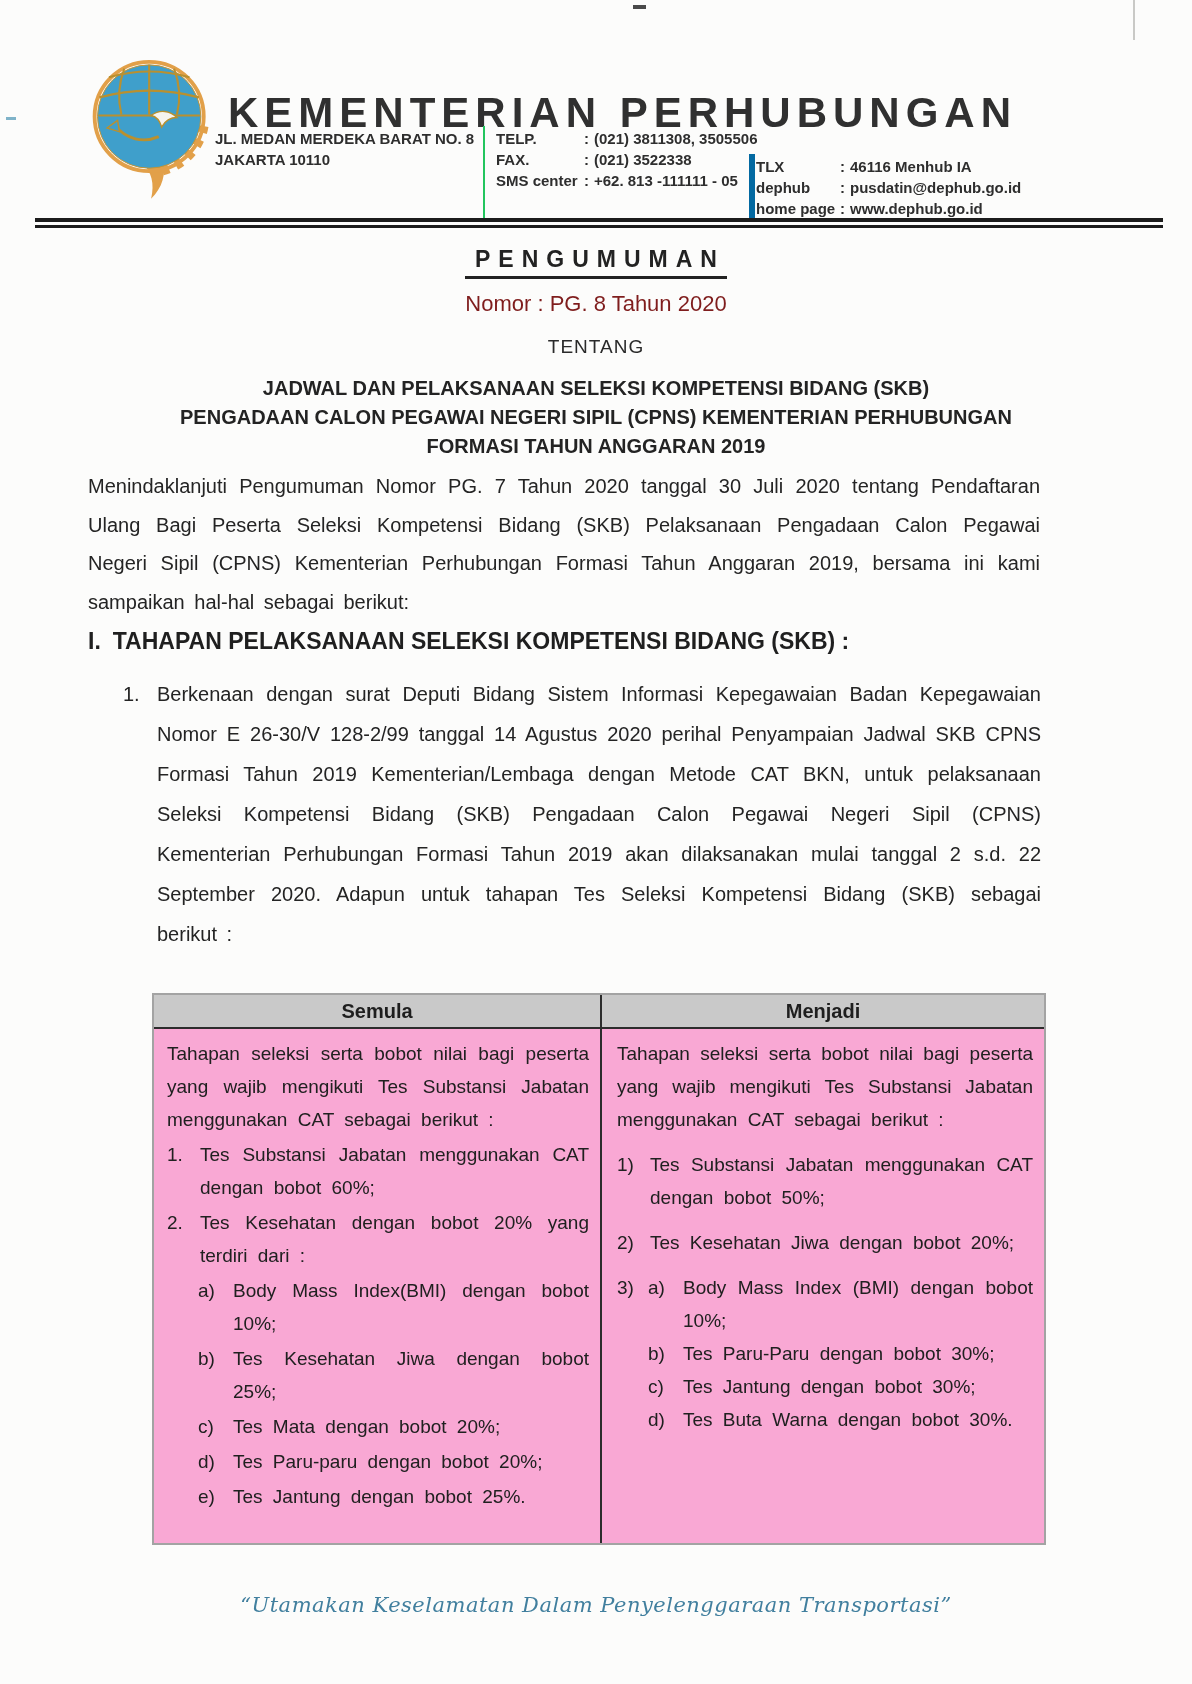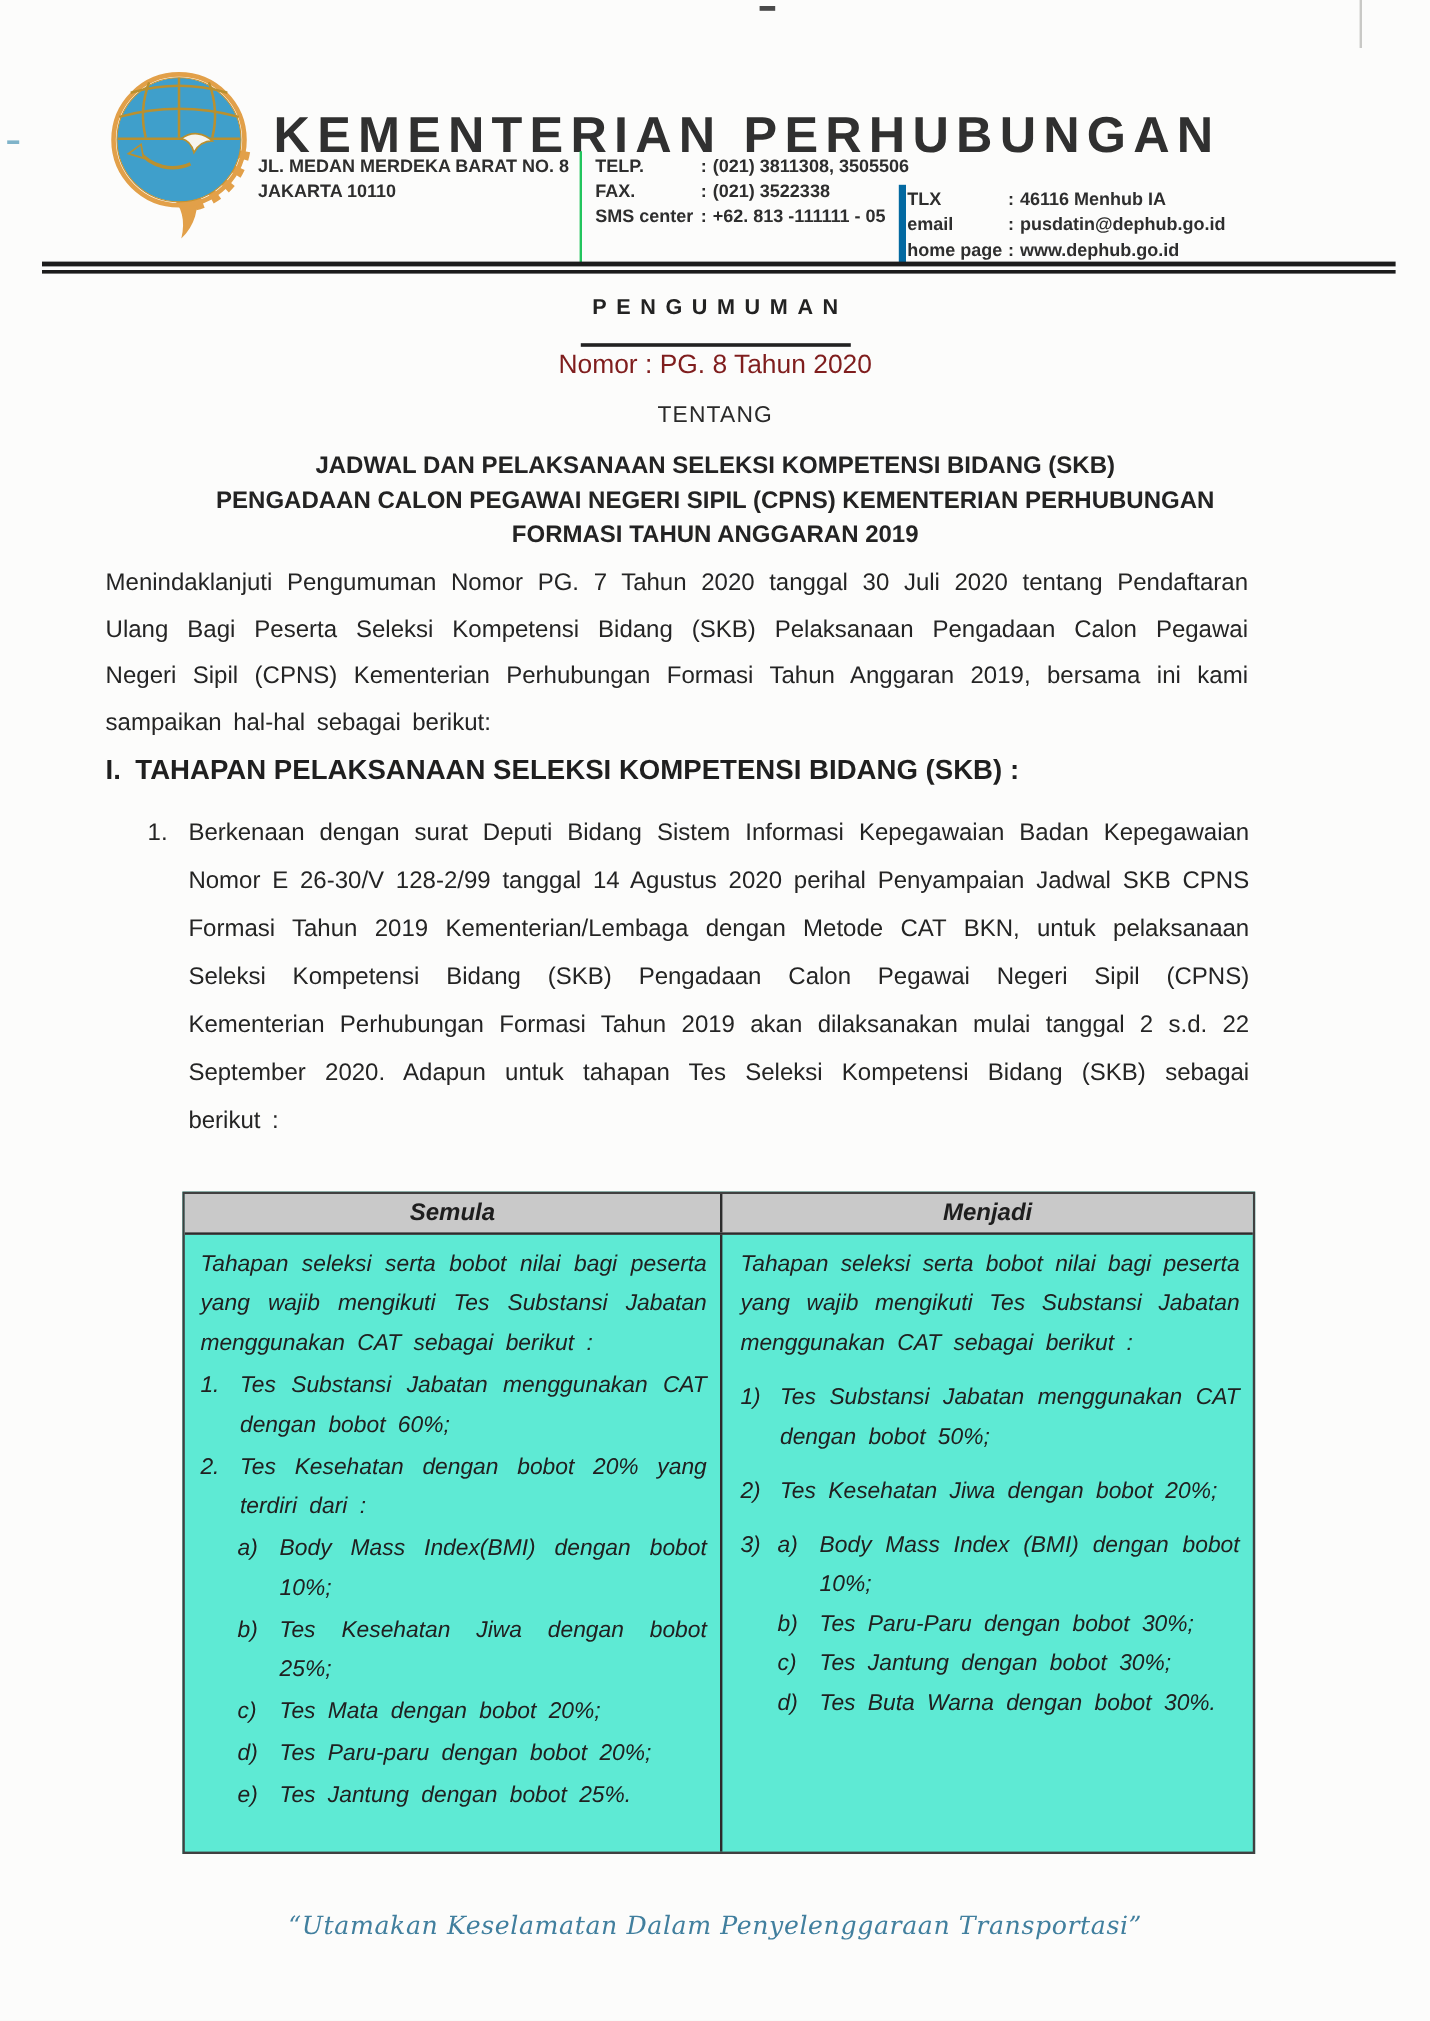--- a/index.html
+++ b/index.html
@@ -38,22 +38,22 @@
   .header-rule {
     position: absolute; left: 35px; top: 218px; width: 1128px; height: 10px;
     border-top: 4px solid #1c1c1c; border-bottom: 3px solid #1c1c1c;
   }
 
   
   .announcement-heading {
     position: absolute; top: 246px; left: 0; width: 100%; text-align: center;
   }
   .announcement-heading span {
-    display: inline-block; font-size: 18px; font-weight: bold; letter-spacing: 8px;
-    border-bottom: 3px solid #222; padding: 0 2px 19px 10px; color: #222;
+    display: inline-block; font-size: 23px; font-weight: bold; letter-spacing: 8px;
+    border-bottom: 3px solid #222; padding: 0 2px 3px 10px; color: #222;
   }
   .announcement-number {
     position: absolute; top: 291px; left: 0; width: 100%; text-align: center;
     font-size: 22px; color: #7f1d1d;
   }
   .announcement-about {
     position: absolute; top: 336px; left: 0; width: 100%; text-align: center;
     font-size: 19px; letter-spacing: 1px; color: #2a2a2a;
   }
   .doc-title {
@@ -74,21 +74,21 @@
   .main-item {
     position: absolute; top: 674px; left: 123px; width: 918px;
     padding-left: 34px; font-size: 20px; line-height: 40px;
     text-align: justify; word-spacing: 4px; color: #242424;
   }
   .main-item .mk { position: absolute; left: 0; top: 0; }
 
   
   .doc-table {
     position: absolute; left: 152px; top: 993px; width: 894px;
-    border: 2px solid #404040; background: #5eead4; font-style: italic;
+    border: 2px solid #a3a3a3; background: #f9a8d4;
   }
   .t-head { display: flex; background: #c9c9c9; border-bottom: 2px solid #2c2c2c; }
   .t-head .th {
     height: 32px; line-height: 32px; text-align: center;
     font-size: 20px; font-weight: bold; color: #1e1e1e;
   }
   .th-left { width: 446px; }
   .th-right { flex: 1; border-left: 2px solid #2c2c2c; }
   .t-body { display: flex; height: 514px; font-size: 19px; line-height: 33px; color: #202020; }
   .cell { text-align: justify; word-spacing: 5px; }
@@ -152,21 +152,21 @@
       <div class="c-line">JL. MEDAN MERDEKA BARAT NO. 8</div>
       <div class="c-line">JAKARTA 10110</div>
     </div>
     <div class="c-col c-col-2">
       <div class="c-line"><span class="c-label">TELP.</span><span class="c-colon">:</span><span>(021) 3811308, 3505506</span></div>
       <div class="c-line"><span class="c-label">FAX.</span><span class="c-colon">:</span><span>(021) 3522338</span></div>
       <div class="c-line"><span class="c-label">SMS center</span><span class="c-colon">:</span><span>+62. 813 -111111 - 05</span></div>
     </div>
     <div class="c-col c-col-3">
       <div class="c-line"><span class="c-label">TLX</span><span class="c-colon">:</span><span>46116 Menhub IA</span></div>
-      <div class="c-line"><span class="c-label">email</span><span class="c-colon">:</span><span>pusdatin@dephub.go.id</span></div>
+      <div class="c-line"><span class="c-label">dephub</span><span class="c-colon">:</span><span>pusdatin@dephub.go.id</span></div>
       <div class="c-line"><span class="c-label">home page</span><span class="c-colon">:</span><span>www.dephub.go.id</span></div>
     </div>
   </div>
 
   <div class="header-rule"></div>
 
   <div class="announcement-heading">
     <span>PENGUMUMAN</span>
   </div>
   <div class="announcement-number">Nomor : PG. 8 Tahun 2020</div>

